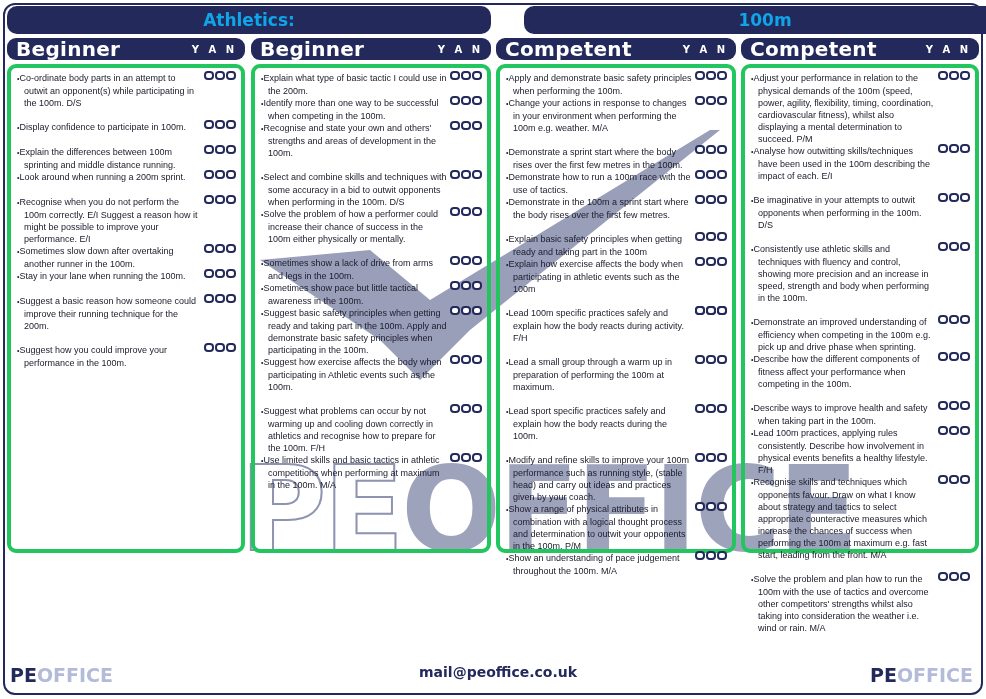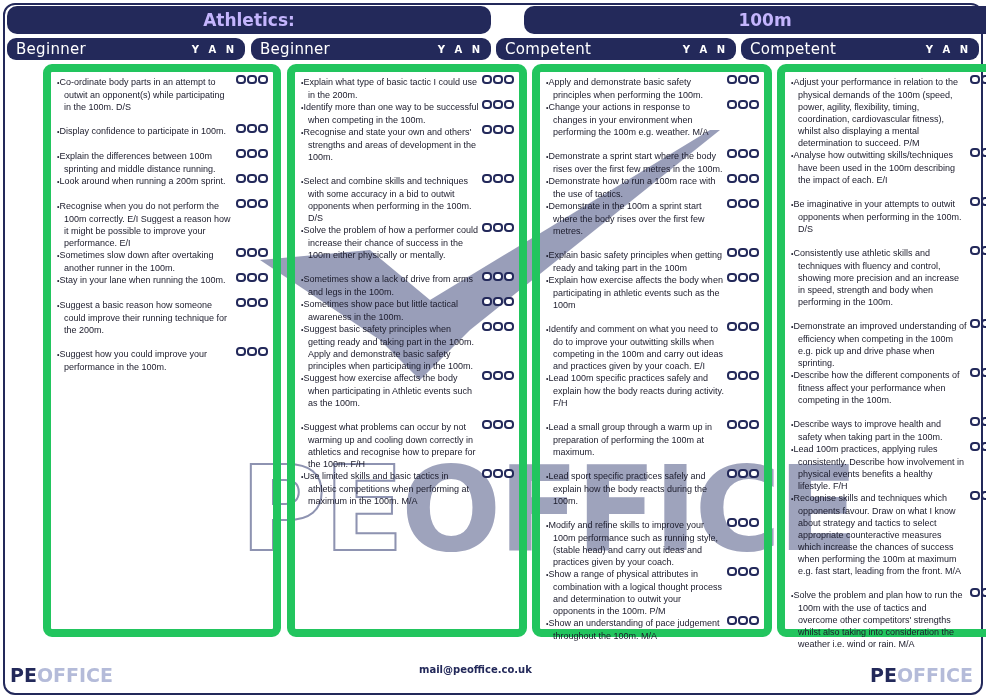--- a/index.html
+++ b/index.html
@@ -5,40 +5,40 @@
   * { box-sizing: border-box; margin: 0; padding: 0; }
   html, body { width: 986px; height: 699px; background: #ffffff; overflow: hidden; }
   body { font-family: "Liberation Sans", sans-serif; color: #1b1b2b; position: relative; }
 
   .frame {
     position: absolute; left: 3px; top: 3px; width: 980px; height: 692px;
     border: 2px solid #23295a; border-radius: 12px; background: #fff;
   }
   .title-bar {
     position: absolute; top: 6px; height: 28px;
-    background: #23295a; color: #c4b5fd; border-radius: 10px;
+    background: #23295a; color: #0ea5e9; border-radius: 10px;
     font-family: "DejaVu Sans", sans-serif; font-weight: bold; font-size: 17px;
     display: flex; align-items: center; justify-content: center;
   }
   .title-left { left: 7px; width: 484px; }
   .title-right { left: 524px; width: 482px; }
 
   .col-header {
     position: absolute; top: 38px; height: 22px;
     background: #23295a; color: #fff; border-radius: 9px;
     display: flex; align-items: center; justify-content: space-between;
     padding: 0 8px 0 9px;
   }
-  .col-header .lvl { font-family: "DejaVu Sans", sans-serif; font-weight: normal; font-size: 15px; letter-spacing: 0.3px; text-align: center; }
+  .col-header .lvl { font-family: "DejaVu Sans", sans-serif; font-weight: bold; font-size: 20px; letter-spacing: 0.3px; text-align: center; }
   .col-header .yan { font-family: "DejaVu Sans", sans-serif; font-weight: bold; font-size: 10px; letter-spacing: 3px; }
 
   .col-body {
-    position: absolute; top: 64px; height: 573px;
-    border: 8px solid #22c55e; border-radius: 9px; background: transparent;
-    padding: 4px 4px 4px 6px; z-index: 2; margin-left: 36px;
+    position: absolute; top: 64px; height: 489px;
+    border: 4px solid #22c55e; border-radius: 9px; background: transparent;
+    padding: 4px 4px 4px 6px; z-index: 2;
   }
   .c0 { left: 7px; width: 238px; }
   .c1 { left: 251px; width: 240px; }
   .c2 { left: 496px; width: 240px; }
   .c3 { left: 741px; width: 238px; }
 
   .item { position: relative; padding-right: 36px; font-size: 9px; line-height: 12px; }
   .item .txt { display: block; padding-left: 7px; text-indent: -7px; }
   .item .txt::before { content: "\2022 "; font-size: 7px; }
   .yan-boxes {
@@ -62,21 +62,21 @@
 
   .footer-logo {
     position: absolute; top: 664px; font-family: "DejaVu Sans", sans-serif; font-weight: bold; font-size: 19px;
   }
   .footer-logo .pe { color: #23295a; }
   .footer-logo .office { color: #b4bbd9; }
   .logo-left { left: 10px; }
   .logo-right { left: 870px; }
   .footer-mail {
     position: absolute; left: 419px; top: 664px; font-family: "DejaVu Sans", sans-serif; font-weight: bold;
-    font-size: 10px; color: #23295a;
+    font-size: 14px; color: #23295a;
   }
 </style>
 </head>
 <body>
 
 <div class="frame"></div>
 
 <div class="title-bar title-left">Athletics:</div>
 <div class="title-bar title-right">100m</div>
 
@@ -319,21 +319,20 @@
     </div>
     <div class="item" style="margin-top: 0px;">
       <span class="txt">Explain how exercise affects the body when participating in athletic events such as the 100m</span>
       <div class="yan-boxes">
         <span></span>
         <span></span>
         <span></span>
       </div>
     </div>
     <div class="item" style="margin-top: 12px;">
-      <span class="txt">Identify and comment on what you need to do to improve your outwitting skills when competing in the 100m and carry out ideas and practices given by your coach. E/I</span>
       <div class="yan-boxes">
         <span></span>
         <span></span>
         <span></span>
       </div>
     </div>
     <div class="item" style="margin-top: 0px;">
       <span class="txt">Lead 100m specific practices safely and explain how the body reacts during activity. F/H</span>
       <div class="yan-boxes">
         <span></span>

